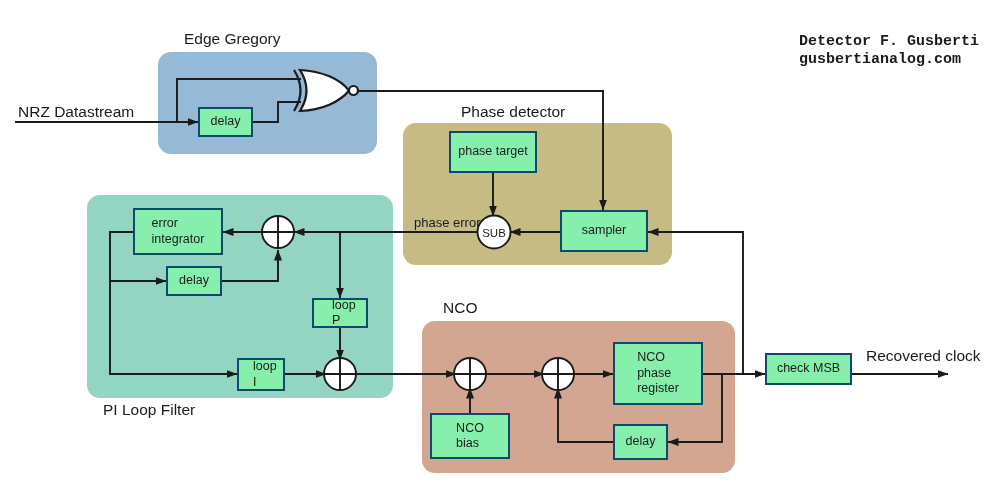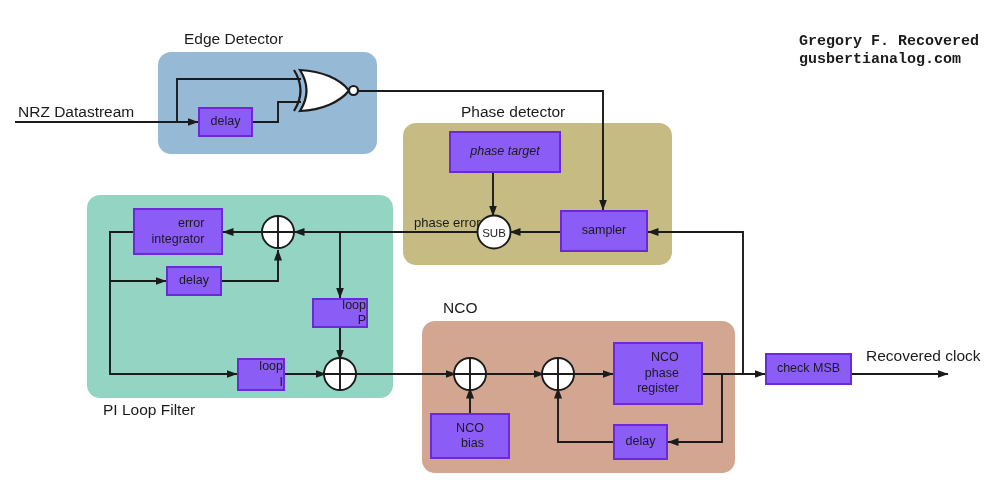--- a/index.html
+++ b/index.html
@@ -3,22 +3,22 @@
 <meta charset="utf-8">
 <style>
   html,body{margin:0;padding:0;background:#ffffff;}
   #canvas{
     position:relative;width:1000px;height:486px;background:#ffffff;overflow:hidden;
     font-family:"Liberation Sans",sans-serif;color:#1b1b1b;
   }
   .grect{position:absolute;border-radius:13px;z-index:1;}
   .wires{position:absolute;left:0;top:0;z-index:2;}
   .box{
-    position:absolute;background:#8b5cf6;border:2px solid #6d28d9;box-sizing:border-box;
-    display:flex;align-items:center;justify-content:center;text-align:right;
+    position:absolute;background:#86efac;border:2px solid #0c4a6e;box-sizing:border-box;
+    display:flex;align-items:center;justify-content:center;text-align:left;
     font-size:12.5px;line-height:15.5px;white-space:pre-line;z-index:3;
   }
   .glabel{position:absolute;font-size:15.5px;z-index:4;white-space:nowrap;}
   .iolabel{position:absolute;font-size:15.5px;z-index:4;white-space:nowrap;text-align:center;}
   .minilabel{position:absolute;font-size:13px;z-index:4;white-space:nowrap;}
   .credit{
     position:absolute;left:799px;top:33px;z-index:4;
     font-family:"Liberation Mono","DejaVu Sans Mono",monospace;
     font-size:15px;line-height:17.5px;font-weight:bold;color:#1b1b1b;white-space:nowrap;
   }
@@ -95,42 +95,42 @@
       </g>
 
       <g>
         <circle cx="494" cy="232" r="16.5"></circle>
       </g>
     </g>
     <text x="494" y="236.5" text-anchor="middle" font-size="11.5" fill="#1b1b1b" stroke="none">SUB</text>
   </svg>
 
   <div class="box" style="left:198px;top:107px;width:55px;height:30px;">delay</div>
-  <div class="box" style="left:449px;top:131px;width:112px;height:42px;font-style:italic;">phase target</div>
+  <div class="box" style="left:449px;top:131px;width:88px;height:42px;">phase target</div>
   <div class="box" style="left:133px;top:208px;width:90px;height:47px;">error
 integrator</div>
   <div class="box" style="left:560px;top:210px;width:88px;height:42px;">sampler</div>
   <div class="box" style="left:166px;top:266px;width:56px;height:30px;">delay</div>
   <div class="box" style="left:312px;top:298px;width:56px;height:30px;padding-left:18px;">loop P</div>
   <div class="box" style="left:237px;top:358px;width:48px;height:33px;padding-left:14px;">loop I</div>
   <div class="box" style="left:430px;top:413px;width:80px;height:46px;">NCO
 bias</div>
   <div class="box" style="left:613px;top:342px;width:90px;height:63px;">NCO
 phase
 register</div>
   <div class="box" style="left:613px;top:424px;width:55px;height:36px;">delay</div>
   <div class="box" style="left:765px;top:353px;width:87px;height:32px;">check MSB</div>
 
-  <div class="glabel" style="left:184px;top:30px;">Edge Detector</div>
+  <div class="glabel" style="left:184px;top:30px;">Edge Gregory</div>
   <div class="glabel" style="left:421px;top:103px;margin-left:40px;">Phase detector</div>
   <div class="glabel" style="left:443px;top:299px;">NCO</div>
   <div class="glabel" style="left:103px;top:401px;">PI Loop Filter</div>
 
   <div class="iolabel" style="left:18px;top:103px;">NRZ Datastream</div>
   <div class="iolabel" style="left:866px;top:347px;">Recovered clock</div>
   <div class="minilabel" style="left:414px;top:215px;">phase error</div>
 
   <div class="credit">
-    <div>Gregory F. Recovered</div>
+    <div>Detector F. Gusberti</div>
     <div>gusbertianalog.com</div>
   </div>
 
 </div>
 
 </body></html>

